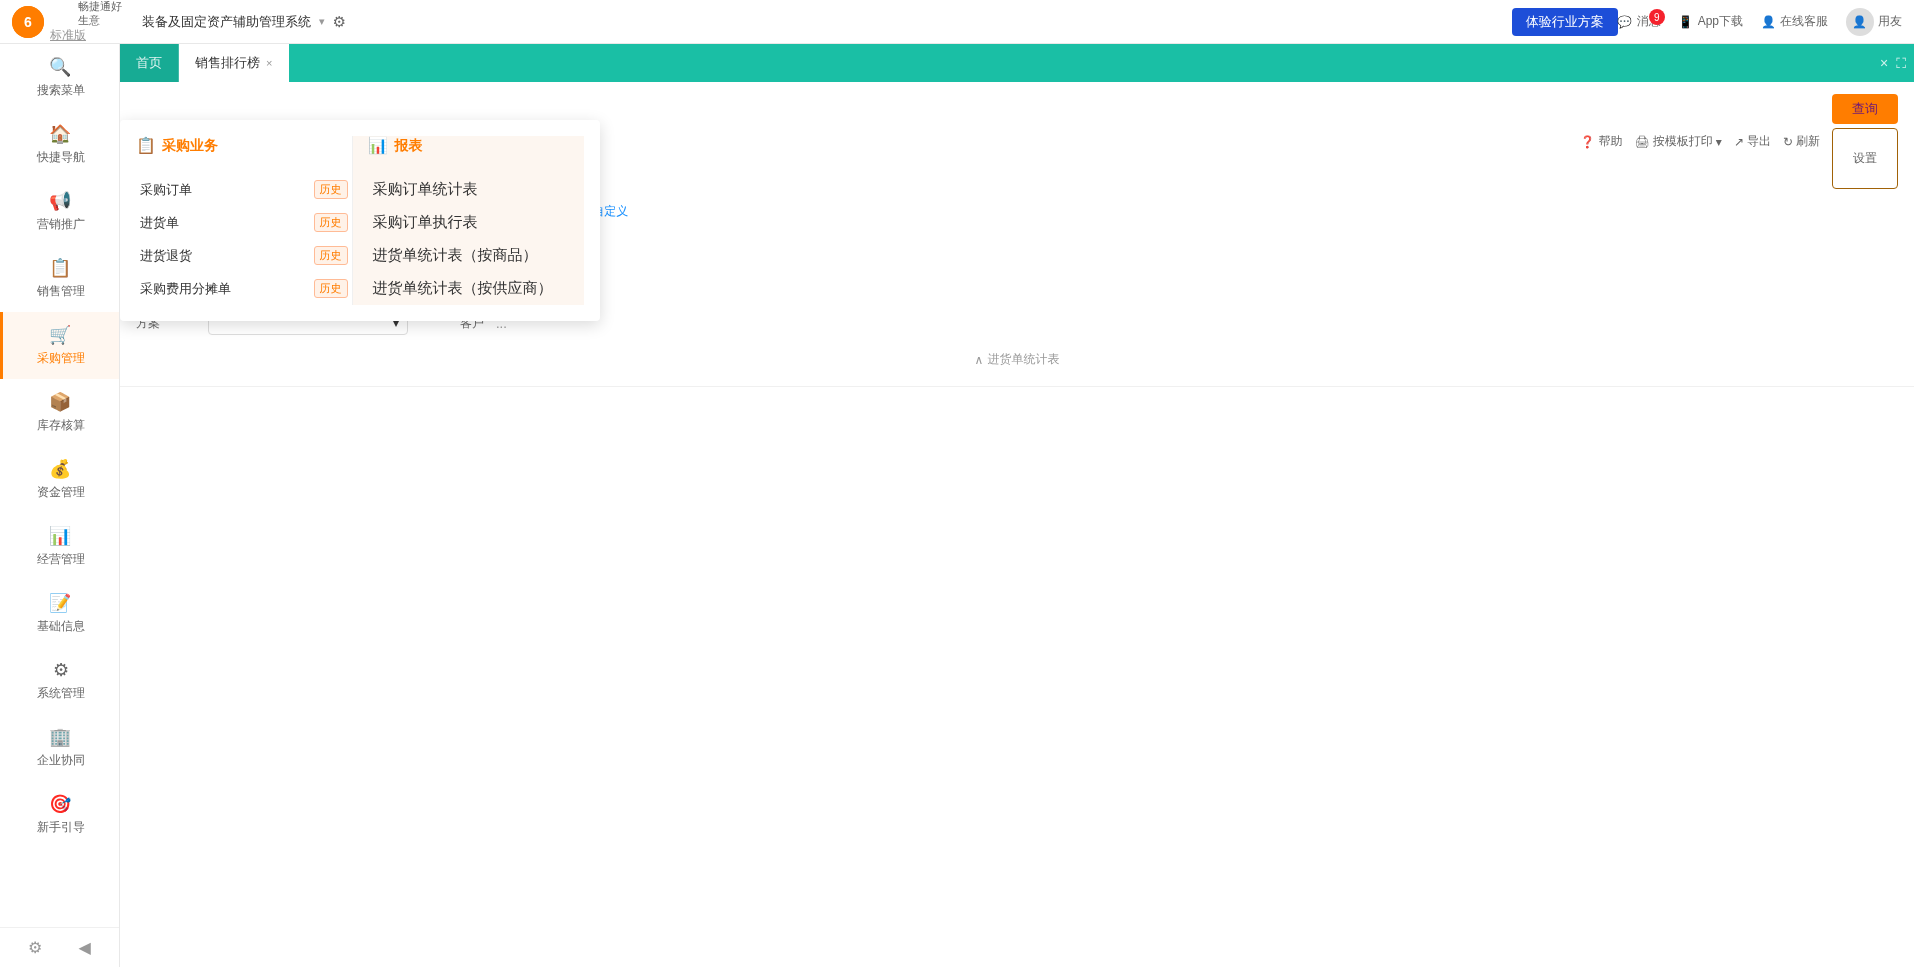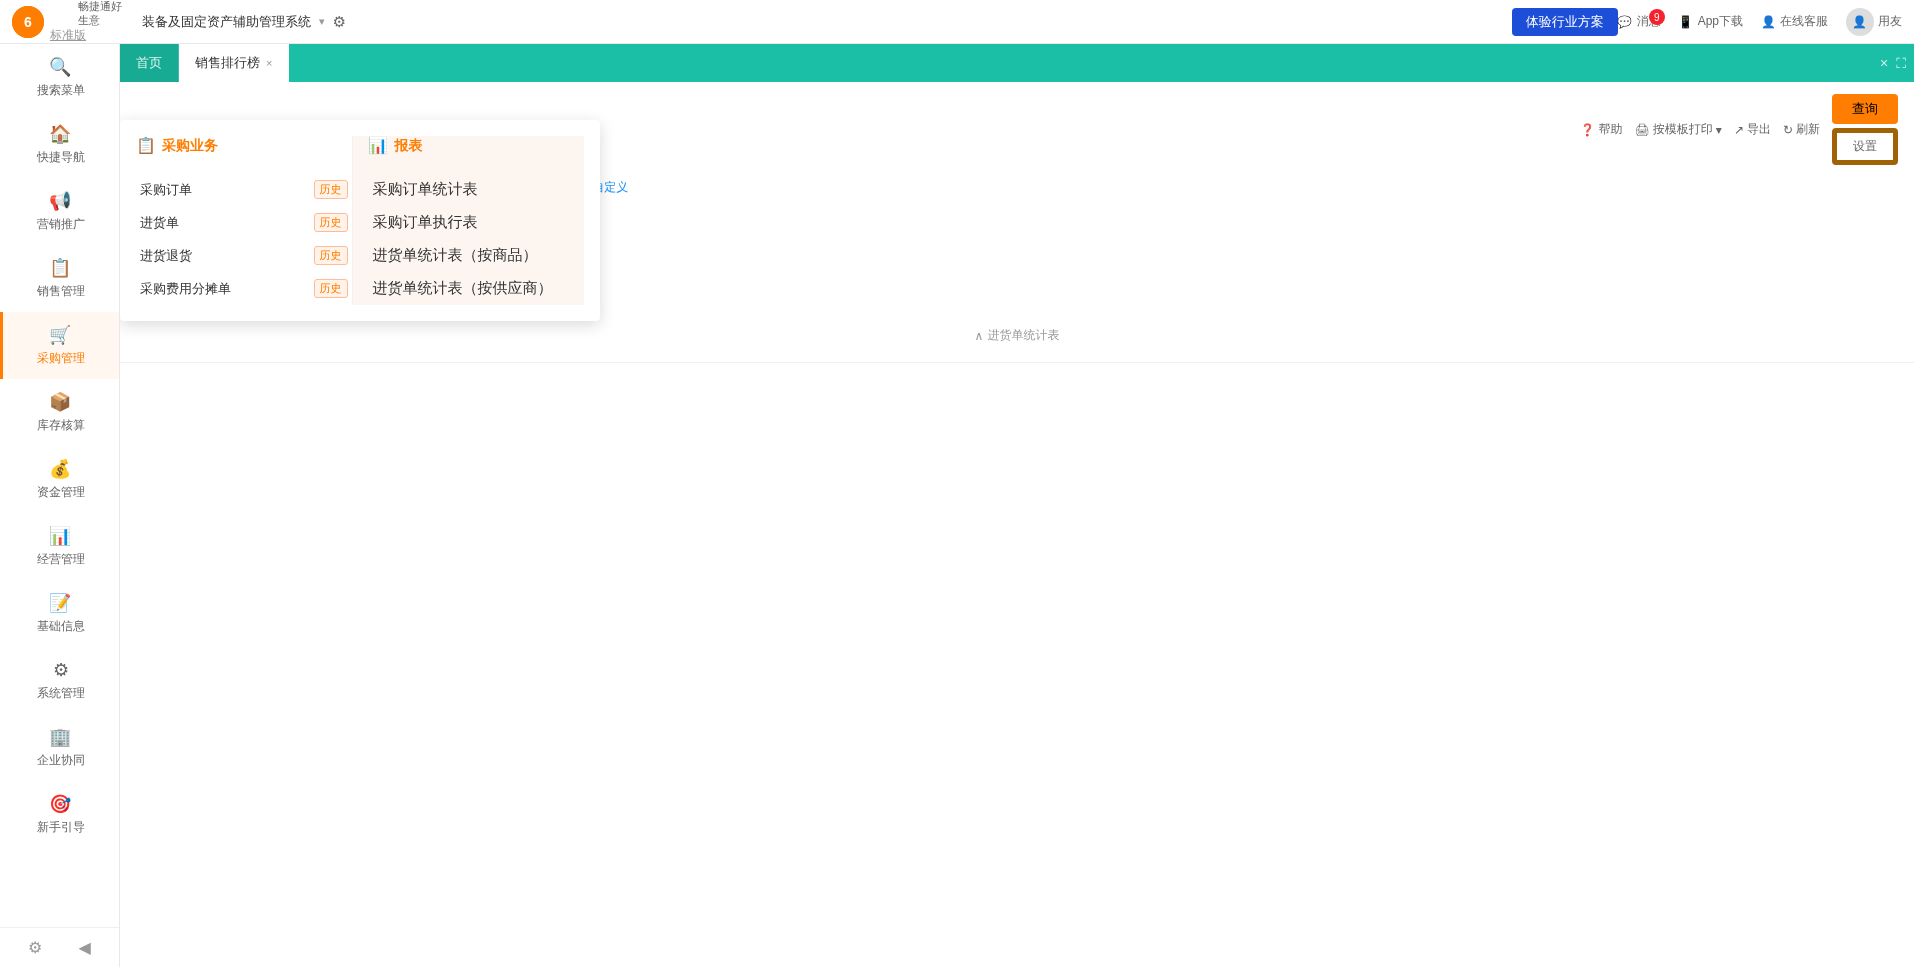--- a/index.html
+++ b/index.html
@@ -208,32 +208,32 @@
       color: #666;
     }
     .filter-toolbar-item {
       display: flex;
       align-items: center;
       gap: 3px;
       cursor: pointer;
     }
     .query-btn {
       background: #ff7d00;
-      color: #000000;
+      color: #701a75;
       border: none;
       padding: 6px 20px;
       border-radius: 4px;
       cursor: pointer;
       font-size: 13px;
     }
     .settings-btn {
-      border: 5px solid #a16207;
+      border: 1px solid #a16207;
       background: #fff;
       color: #666;
-      padding: 5px 12px;
+      padding: 21px 12px;
       border-radius: 4px;
       cursor: pointer;
       font-size: 12px;
     }
 
     .filter-row {
       display: flex;
       align-items: center;
       gap: 12px;
       margin-bottom: 10px;

